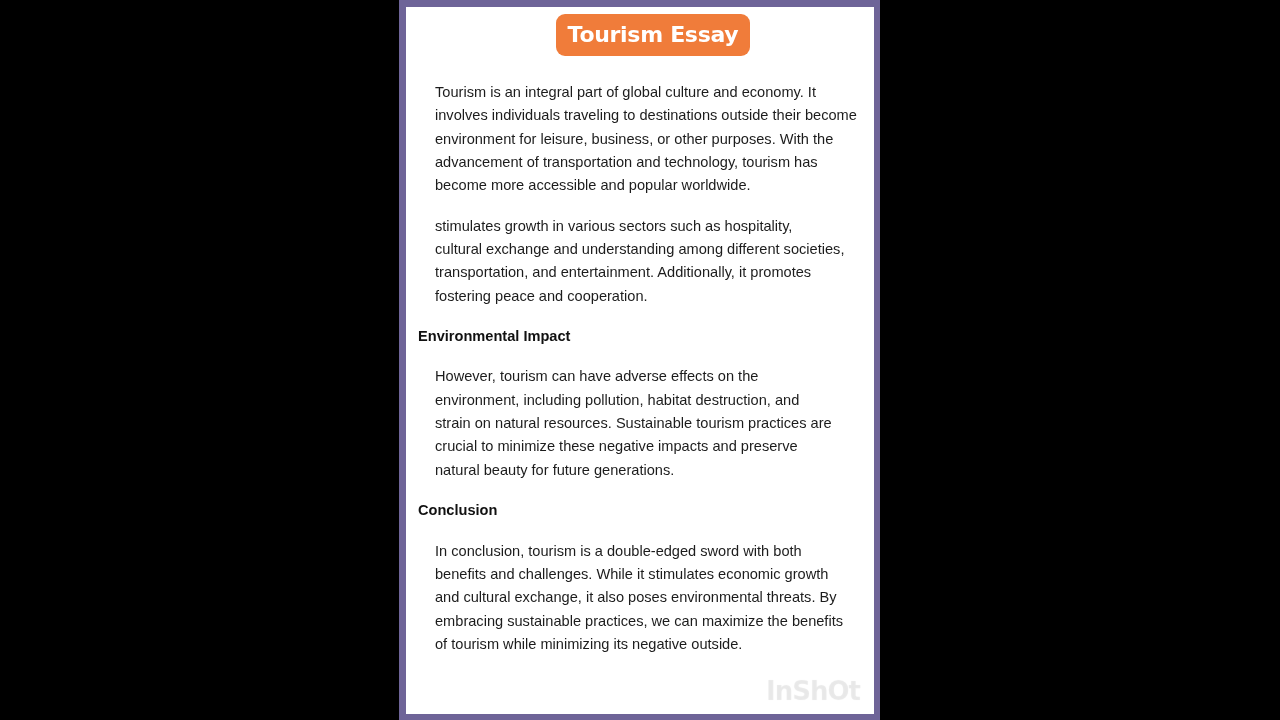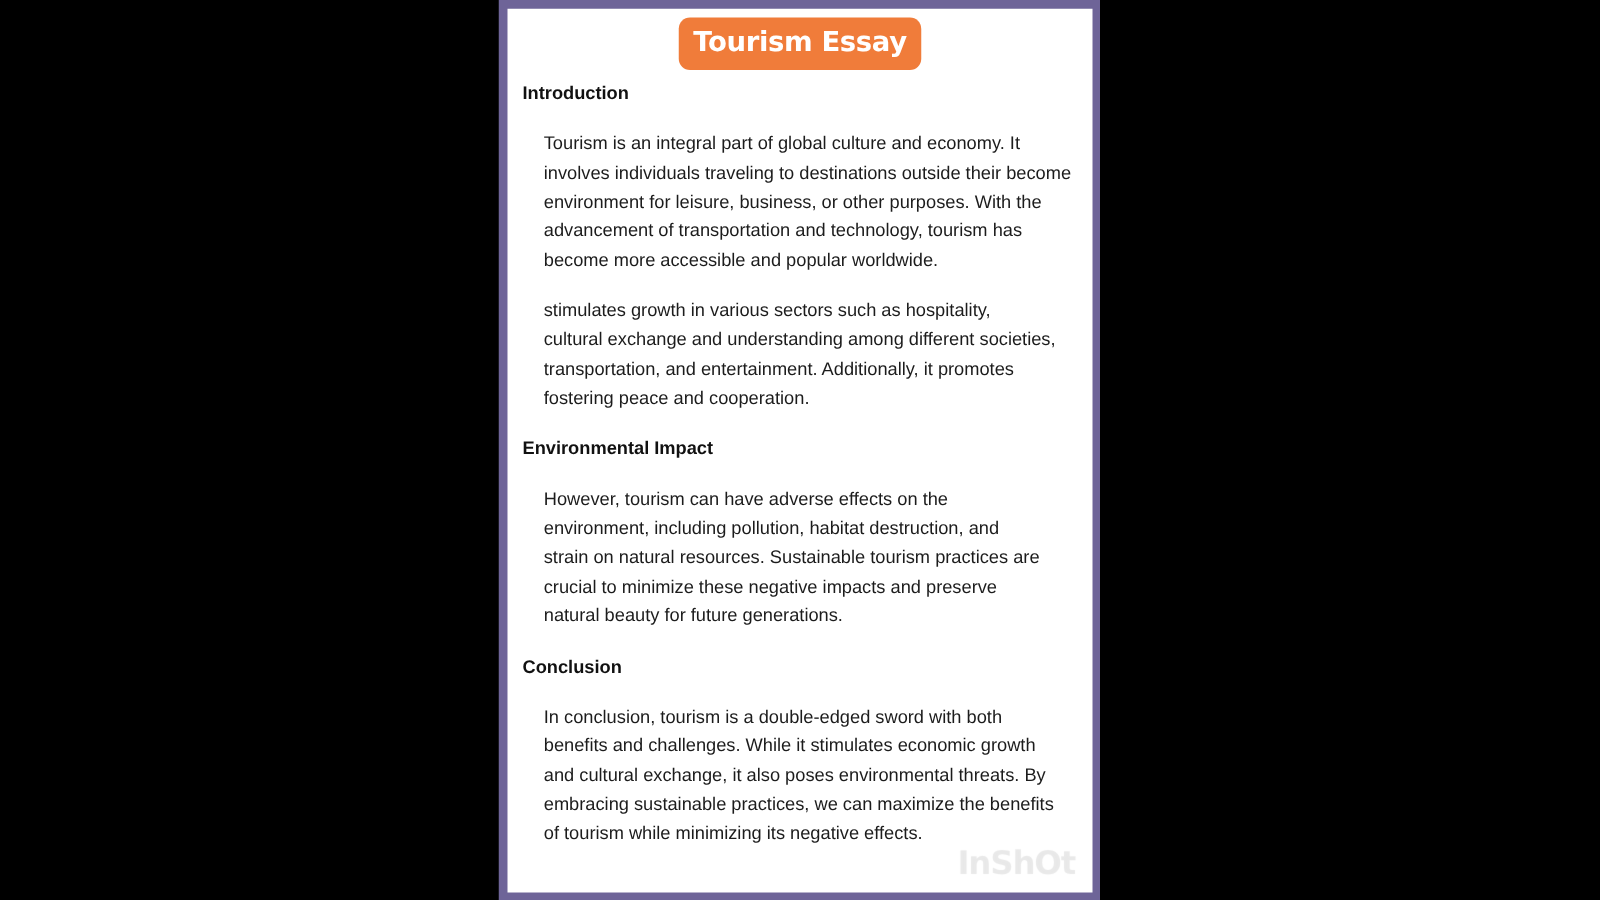--- a/index.html
+++ b/index.html
@@ -1,36 +1,35 @@
 <!DOCTYPE html>
 <html><head>
 <meta charset="utf-8">
 <style>
   html, body { margin:0; padding:0; }
   body { width:1280px; height:720px; background:#000000; position:relative; overflow:hidden; font-family:"Liberation Sans", sans-serif; }
   .frame { position:absolute; left:399px; top:0; width:481px; height:720px; background:#6e6498; }
   .page { position:absolute; left:406px; top:7px; width:468px; height:707px; background:#ffffff; }
-  .title-pill { position:absolute; left:543px; top:14px; width:194px; height:42px; background:#f07c3a; border-radius:9px; color:#ffffff; font-family:"DejaVu Sans", sans-serif; font-weight:bold; font-size:22px; line-height:42px; text-align:center; letter-spacing:-0.3px; }
+  .title-pill { position:absolute; left:556px; top:14px; width:194px; height:42px; background:#f07c3a; border-radius:9px; color:#ffffff; font-family:"DejaVu Sans", sans-serif; font-weight:bold; font-size:22px; line-height:42px; text-align:center; letter-spacing:-0.3px; }
   .content { position:absolute; left:418px; top:64px; width:452px; color:#1c1c1c; font-size:14.6px; line-height:23.35px; }
   .content h3 { margin:0; font-size:14.6px; font-weight:bold; line-height:23.35px; color:#111; }
   .content p { margin:17px; }
   .line { display:block; white-space:nowrap; }
   .watermark { position:absolute; left:766px; top:676px; font-family:"DejaVu Sans", sans-serif; font-size:26px; font-weight:bold; color:rgba(0,0,0,0.03); letter-spacing:-1px; text-shadow:0 0 1px rgba(0,0,0,0.06); }
 </style>
 </head>
 <body>
 
 <div class="frame"></div>
 <div class="page"></div>
 
 <div class="title-pill">Tourism Essay</div>
 
 <div class="content">
   <section>
-    <h3>Introduction</h3>
     <p>
       <span class="line">Tourism is an integral part of global culture and economy. It</span>
       <span class="line">involves individuals traveling to destinations outside their become</span>
       <span class="line">environment for leisure, business, or other purposes. With the</span>
       <span class="line">advancement of transportation and technology, tourism has</span>
       <span class="line">become more accessible and popular worldwide.</span>
     </p>
   </section>
   <section>
     <p>
@@ -50,18 +49,18 @@
       <span class="line">natural beauty for future generations.</span>
     </p>
   </section>
   <section>
     <h3>Conclusion</h3>
     <p>
       <span class="line">In conclusion, tourism is a double-edged sword with both</span>
       <span class="line">benefits and challenges. While it stimulates economic growth</span>
       <span class="line">and cultural exchange, it also poses environmental threats. By</span>
       <span class="line">embracing sustainable practices, we can maximize the benefits</span>
-      <span class="line">of tourism while minimizing its negative effects.</span>
+      <span class="line">of tourism while minimizing its negative outside.</span>
     </p>
   </section>
 </div>
 
 <div class="watermark">InShOt</div>
 
 </body></html>

